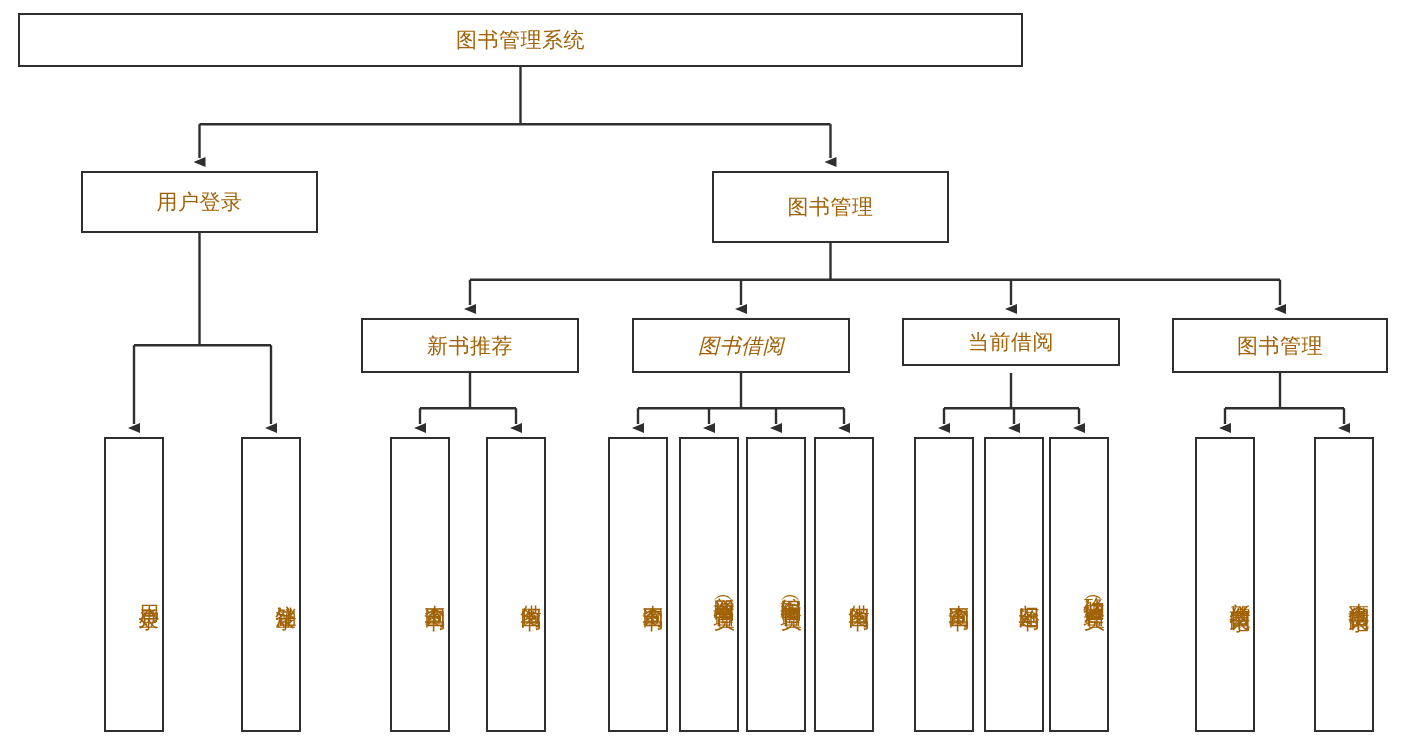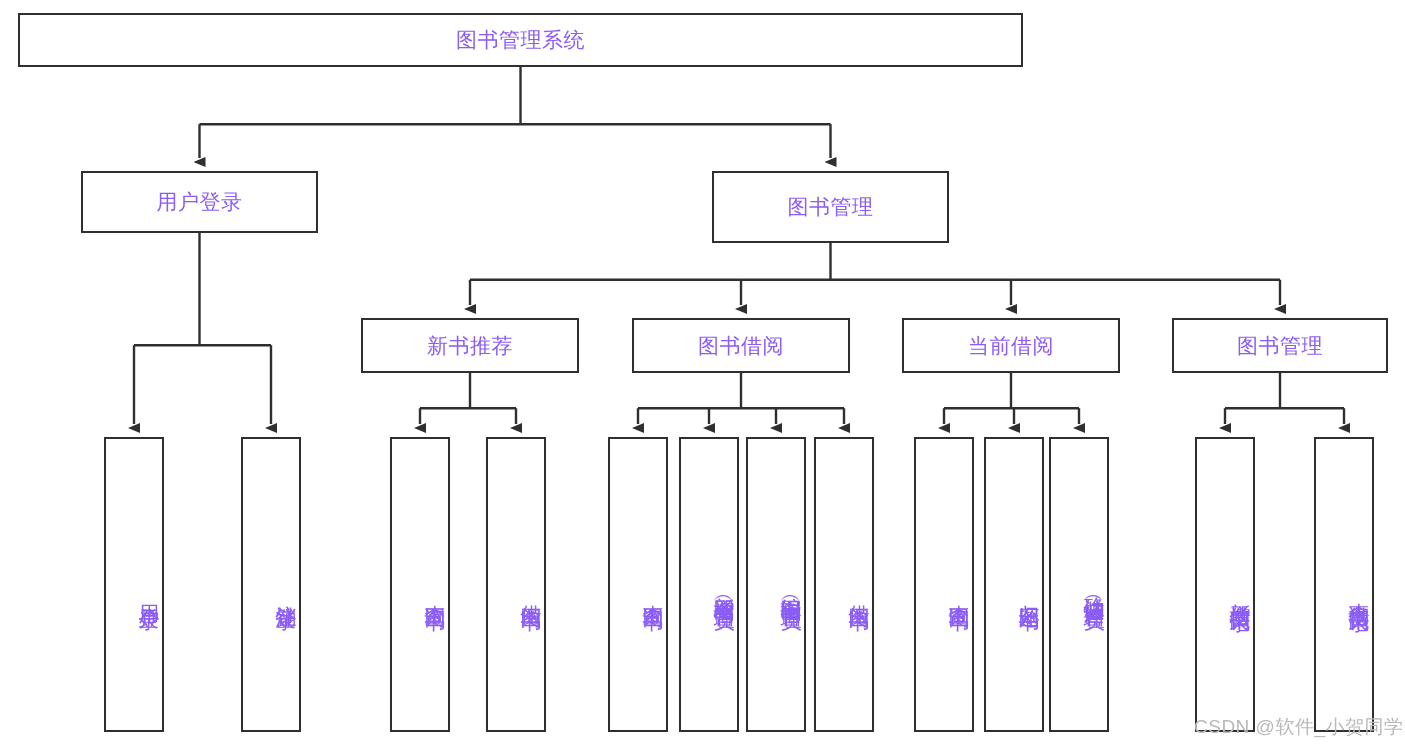--- a/index.html
+++ b/index.html
@@ -27,21 +27,21 @@
     pointer-events: none;
   }
   .node {
     position: absolute;
     box-sizing: border-box;
     background: #ffffff;
     border: 2px solid #2f2f2f;
     display: flex;
     align-items: center;
     justify-content: center;
-    color: #8b5cf6;
+    color: #a16207;
   }
   .node.horiz {
     font-size: 21px;
     letter-spacing: 0.5px;
     line-height: 1.1;
   }
   .node.vert {
     writing-mode: vertical-rl;
     text-orientation: upright;
     font-size: 21px;
@@ -117,24 +117,24 @@
       </div>
       <div class="node horiz" style="left: 81px; top: 171px; width: 237px; height: 62px;">
         <span>用户登录</span>
       </div>
       <div class="node horiz" style="left: 712px; top: 171px; width: 237px; height: 72px;">
         <span>图书管理</span>
       </div>
       <div class="node horiz" style="left: 361px; top: 318px; width: 218px; height: 55px;">
         <span>新书推荐</span>
       </div>
-      <div class="node horiz" style="left: 632px; top: 318px; width: 218px; height: 55px;">
+      <div class="node horiz" style="left: 632px; top: 318px; width: 218px; height: 55px; font-style: italic;">
         <span>图书借阅</span>
       </div>
-      <div class="node horiz" style="left: 902px; top: 318px; width: 218px; height: 55px;">
+      <div class="node horiz" style="left: 902px; top: 318px; width: 218px; height: 48px;">
         <span>当前借阅</span>
       </div>
       <div class="node horiz" style="left: 1172px; top: 318px; width: 216px; height: 55px;">
         <span>图书管理</span>
       </div>
       <div class="node vert" style="left: 104px; top: 437px; width: 60px; height: 295px;">
         <span>用户登录</span>
       </div>
       <div class="node vert" style="left: 241px; top: 437px; width: 60px; height: 295px;">
         <span>注销登录</span>
@@ -167,15 +167,14 @@
         <span>确认归还（管理员）</span>
       </div>
       <div class="node vert" style="left: 1195px; top: 437px; width: 60px; height: 295px;">
         <span>新增借阅记录</span>
       </div>
       <div class="node vert" style="left: 1314px; top: 437px; width: 60px; height: 295px;">
         <span>查询借阅记录</span>
       </div>
     </div>
 
-  <div class="watermark" style="left: 1194px; top: 714px;">CSDN @软件_小贺同学</div>
 
 </div>
 
 </body></html>

